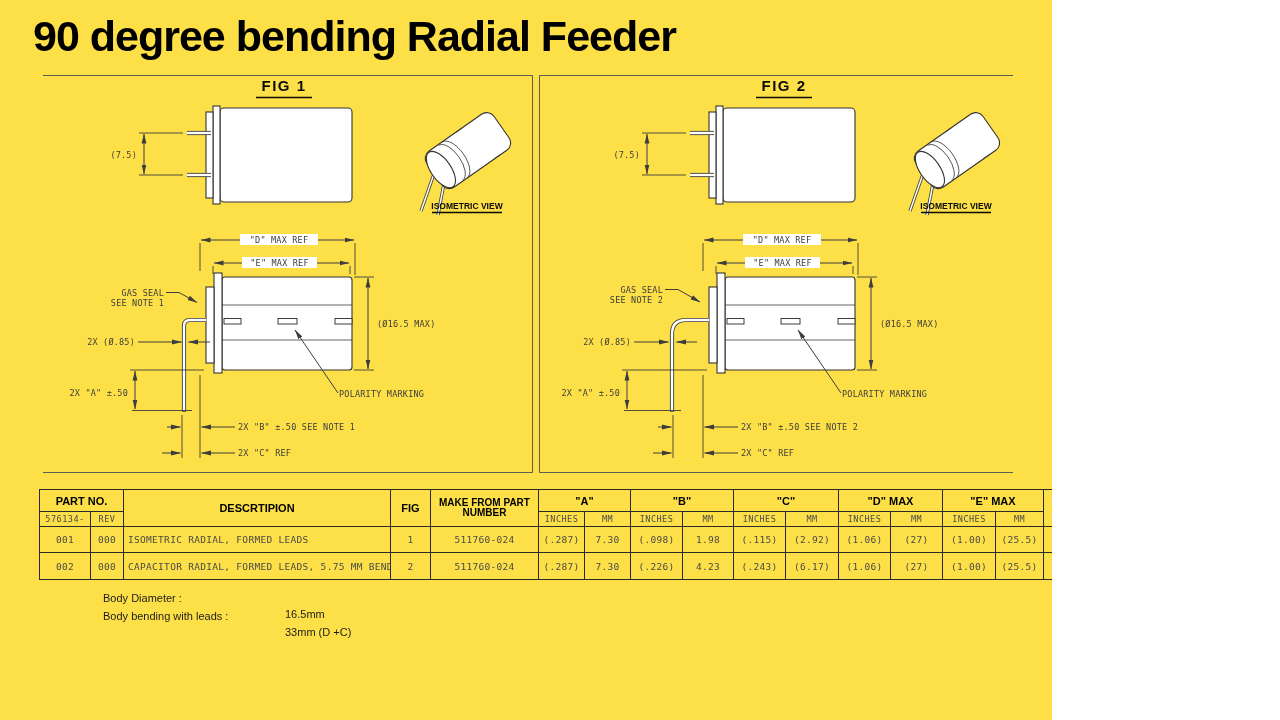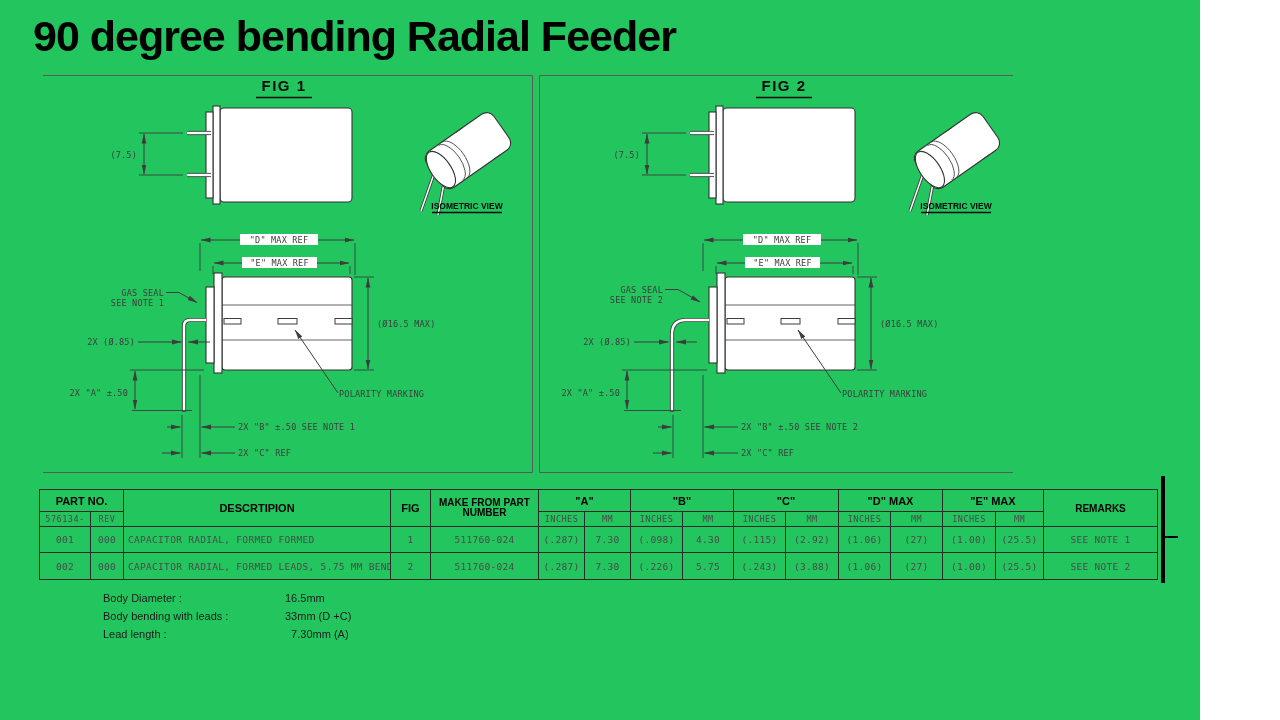--- a/index.html
+++ b/index.html
@@ -1,16 +1,16 @@
 <!DOCTYPE html>
 <html><head>
 <meta charset="utf-8">
 <style>
   html,body{margin:0;padding:0;background:#fff;}
-  #stage{position:relative;width:1200px;height:720px;background:#22c55e;overflow:hidden;
+  #stage{position:relative;width:1052px;height:720px;background:#fde047;overflow:hidden;
          font-family:"Liberation Sans",sans-serif;}
   #main-title{position:absolute;left:33px;top:12px;font-size:43px;font-weight:700;
               color:#000;letter-spacing:-1px;white-space:nowrap;}
   svg.panel{position:absolute;}
   .pborder{stroke:#5a5a5a;stroke-width:1;fill:none}
   .body{fill:#fff;stroke:#333;stroke-width:1.1}
   .thin{stroke:#3d3d3d;stroke-width:0.8;fill:none}
   .ext{stroke:#3d3d3d;stroke-width:0.9;fill:none}
   .dim{stroke:#3d3d3d;stroke-width:1;fill:none}
   .wd{stroke:#3d3d3d;stroke-width:4.2;fill:none}
@@ -36,21 +36,21 @@
   #spec-table tr.hr2{height:15px}
   #spec-table tr.dr1{height:26px}
   #spec-table tr.dr2{height:27px}
 
   #right-bar{position:absolute;left:1161px;top:476px;width:4px;height:107px;background:#000;}
   #right-tick{position:absolute;left:1165px;top:536px;width:13px;height:2px;background:#000;}
 
   #spec-list{position:absolute;left:103px;top:590px;font-size:11px;color:#1c1c1c;}
   #spec-list .srow{display:flex;height:17.8px;line-height:17.8px;}
   #spec-list .slabel{width:182px;}
-  #spec-list .sval{white-space:pre;}
+  #spec-list .sval{white-space:pre;margin-top:16px;}
 </style>
 </head>
 <body>
 
 <div id="stage">
 
   <div id="main-title">90 degree bending Radial Feeder</div>
 
   <svg class="panel" style="left:36px;top:75px" width="497" height="398" viewBox="0 0 497 398">
     <defs>
@@ -301,47 +301,47 @@
       <th class="sub">INCHES</th>
       <th class="sub">MM</th>
       <th class="sub">INCHES</th>
       <th class="sub">MM</th>
       <th class="sub">INCHES</th>
       <th class="sub">MM</th>
     </tr>
     <tr class="dr1">
       <td class="dat">001</td>
       <td class="dat">000</td>
-      <td class="dat desc">CAPACITOR RADIAL, FORMED FORMED</td>
+      <td class="dat desc">ISOMETRIC RADIAL, FORMED LEADS</td>
       <td class="dat">1</td>
       <td class="dat">511760-024</td>
       <td class="dat">(.287)</td>
       <td class="dat">7.30</td>
       <td class="dat">(.098)</td>
-      <td class="dat">4.30</td>
+      <td class="dat">1.98</td>
       <td class="dat">(.115)</td>
       <td class="dat">(2.92)</td>
       <td class="dat">(1.06)</td>
       <td class="dat">(27)</td>
       <td class="dat">(1.00)</td>
       <td class="dat">(25.5)</td>
       <td class="dat">SEE NOTE 1</td>
     </tr>
     <tr class="dr2">
       <td class="dat">002</td>
       <td class="dat">000</td>
       <td class="dat desc">CAPACITOR RADIAL, FORMED LEADS, 5.75 MM BEND</td>
       <td class="dat">2</td>
       <td class="dat">511760-024</td>
       <td class="dat">(.287)</td>
       <td class="dat">7.30</td>
       <td class="dat">(.226)</td>
-      <td class="dat">5.75</td>
+      <td class="dat">4.23</td>
       <td class="dat">(.243)</td>
-      <td class="dat">(3.88)</td>
+      <td class="dat">(6.17)</td>
       <td class="dat">(1.06)</td>
       <td class="dat">(27)</td>
       <td class="dat">(1.00)</td>
       <td class="dat">(25.5)</td>
       <td class="dat">SEE NOTE 2</td>
     </tr>
   </tbody>
     </table>
 
   <div id="right-bar"></div>
@@ -349,19 +349,15 @@
 
   <div id="spec-list">
     <div class="srow">
       <span class="slabel">Body Diameter :</span>
       <span class="sval">16.5mm</span>
     </div>
     <div class="srow">
       <span class="slabel">Body bending with leads :</span>
       <span class="sval">33mm (D +C)</span>
     </div>
-    <div class="srow">
-      <span class="slabel">Lead length :</span>
-      <span class="sval">  7.30mm (A)</span>
-    </div>
   </div>
 
 </div>
 
 </body></html>

